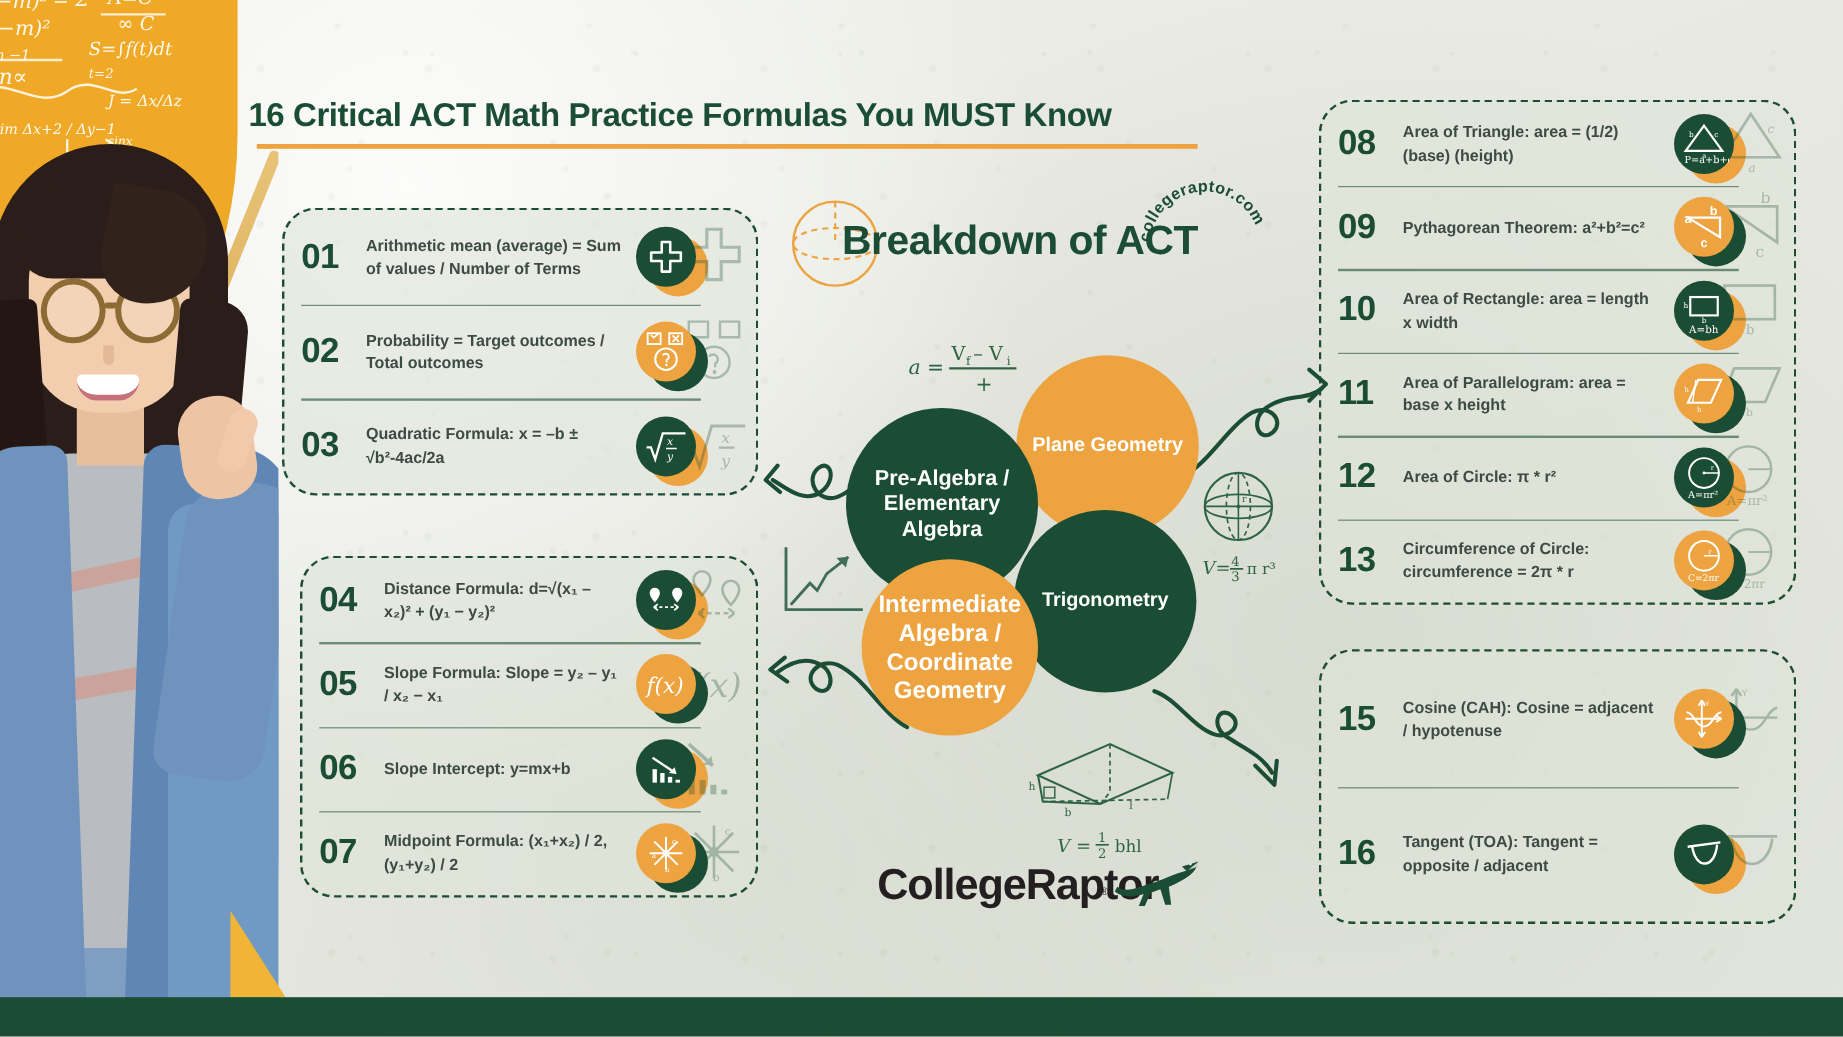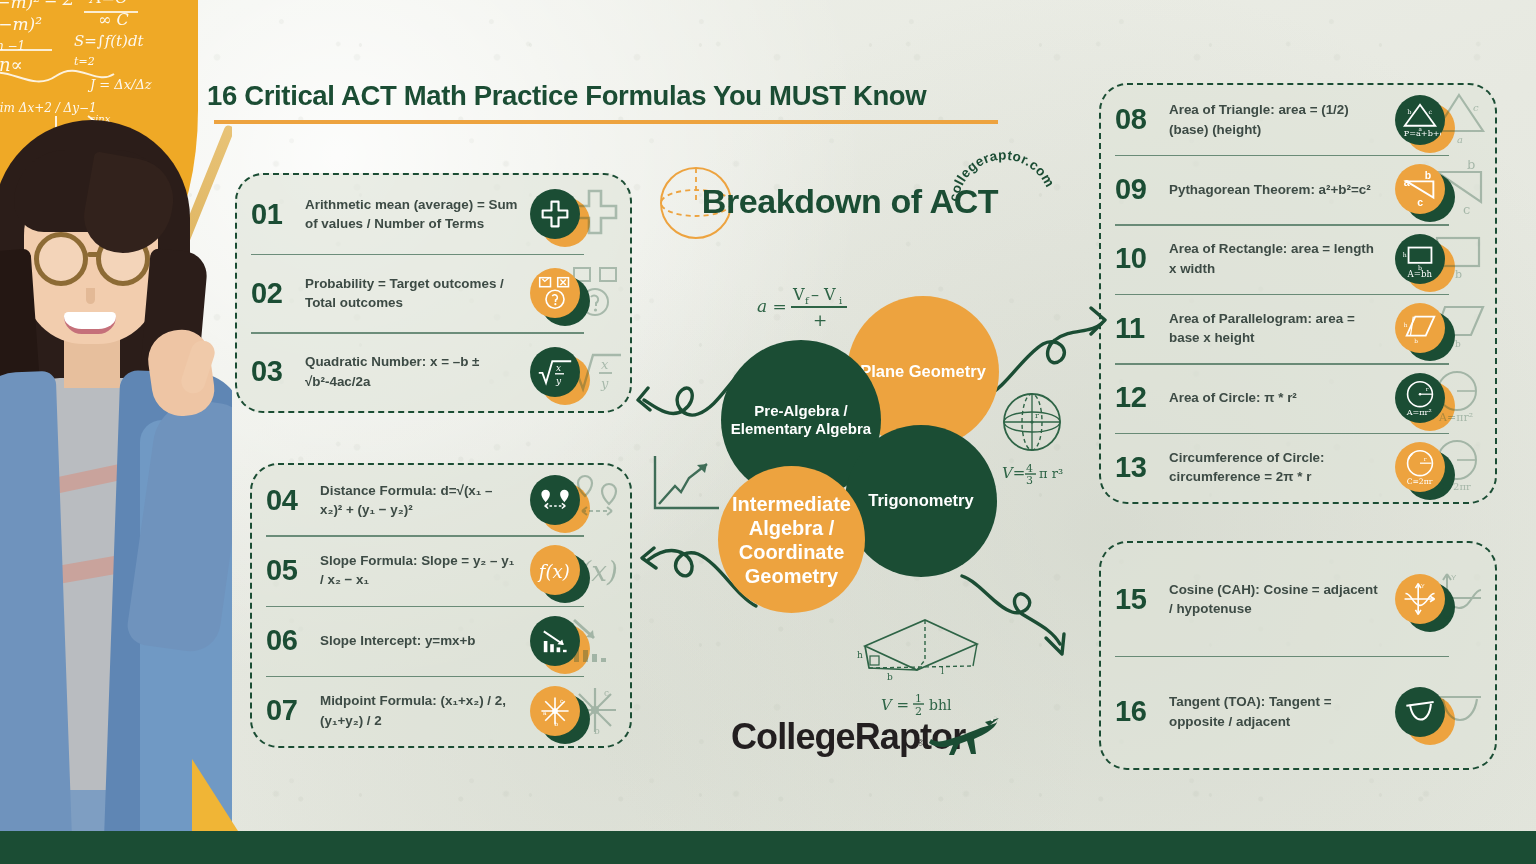--- a/index.html
+++ b/index.html
@@ -178,21 +178,21 @@
   #arrow-left-1 { left: 636px; top: 360px; width: 120px; height: 80px; }
   #arrow-left-2 { left: 640px; top: 520px; width: 120px; height: 90px; }
   #arrow-right-1 { left: 985px; top: 300px; width: 122px; height: 100px; }
   #arrow-right-2 { left: 960px; top: 570px; width: 110px; height: 90px; }
 
   .bubble {
     position: absolute; border-radius: 50%;
     display: flex; align-items: center; justify-content: center;
     color: #fff; font-weight: bold; text-align: center; line-height: 1.2;
   }
-  #bub-pre { left: 721px; top: 340px; width: 160px; height: 160px; background: #1b4d34; font-size: 15px; z-index: 3; }
+  #bub-pre { left: 705px; top: 340px; width: 160px; height: 160px; background: #1b4d34; font-size: 18px; z-index: 3; }
   #bub-plane { left: 847px; top: 296px; width: 152px; height: 152px; background: #eda33f; font-size: 16.5px; z-index: 2; }
   #bub-trig { left: 845px; top: 425px; width: 152px; height: 152px; background: #1b4d34; font-size: 16.5px; z-index: 4; }
   #bub-inter { left: 718px; top: 466px; width: 147px; height: 147px; background: #eda33f; font-size: 20px; z-index: 5; }
 
   #logo { position: absolute; left: 731px; top: 712px; width: 265px; height: 46px; }
   #logo-text {
     position: absolute; left: 0; top: 4px;
     font-size: 36px; font-weight: bold; color: #231f20; letter-spacing: -.9px;
     white-space: nowrap;
   }
@@ -307,21 +307,21 @@
                 <path d="M26 5l6 6M32 5l-6 6" stroke="#fff" stroke-width="1.5"></path>
               <circle cx="20" cy="27" r="10" fill="none" stroke="#fff" stroke-width="1.8"></circle>
               <path d="M17 23.5a3 3 0 1 1 3.6 4.3v2.2" fill="none" stroke="#fff" stroke-width="1.7"></path>
                 <circle cx="20.4" cy="32.4" r="1.2" fill="#fff"></circle>
             </svg>
           </div>
         </div>
       </div>
       <div class="frow">
         <div class="fnum">03</div>
-        <div class="ftext">Quadratic Number: x = –b ± √b²-4ac/2a</div>
+        <div class="ftext">Quadratic Formula: x = –b ± √b²-4ac/2a</div>
         <div class="ficon">
           <div class="badge-shadow orange"></div>
           <div class="ghost">
             <svg viewBox="0 0 54 56" width="54" height="56">
               <path d="M3 30l6 0 6 16 10-34h28" fill="none" stroke="#1b4d34" stroke-width="2.4"></path>
               <text x="33" y="26" font-family="DejaVu Serif, serif" font-size="13" fill="#1b4d34" font-style="italic">x</text>
               <line x1="31" y1="30" x2="44" y2="30" stroke="#1b4d34" stroke-width="1.8"></line>
               <text x="33" y="45" font-family="DejaVu Serif, serif" font-size="13" fill="#1b4d34" font-style="italic">y</text>
             </svg>
           </div>

